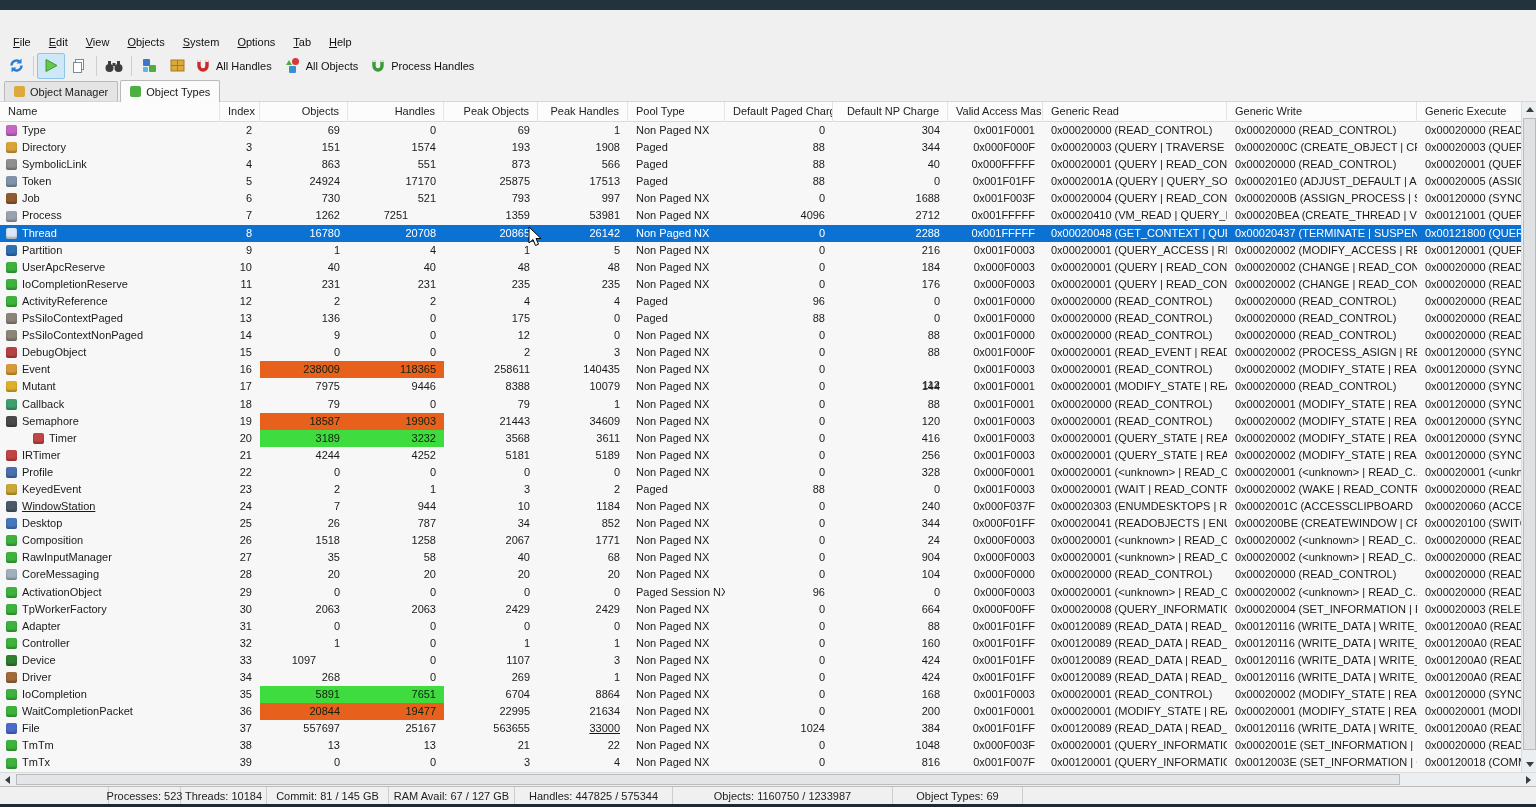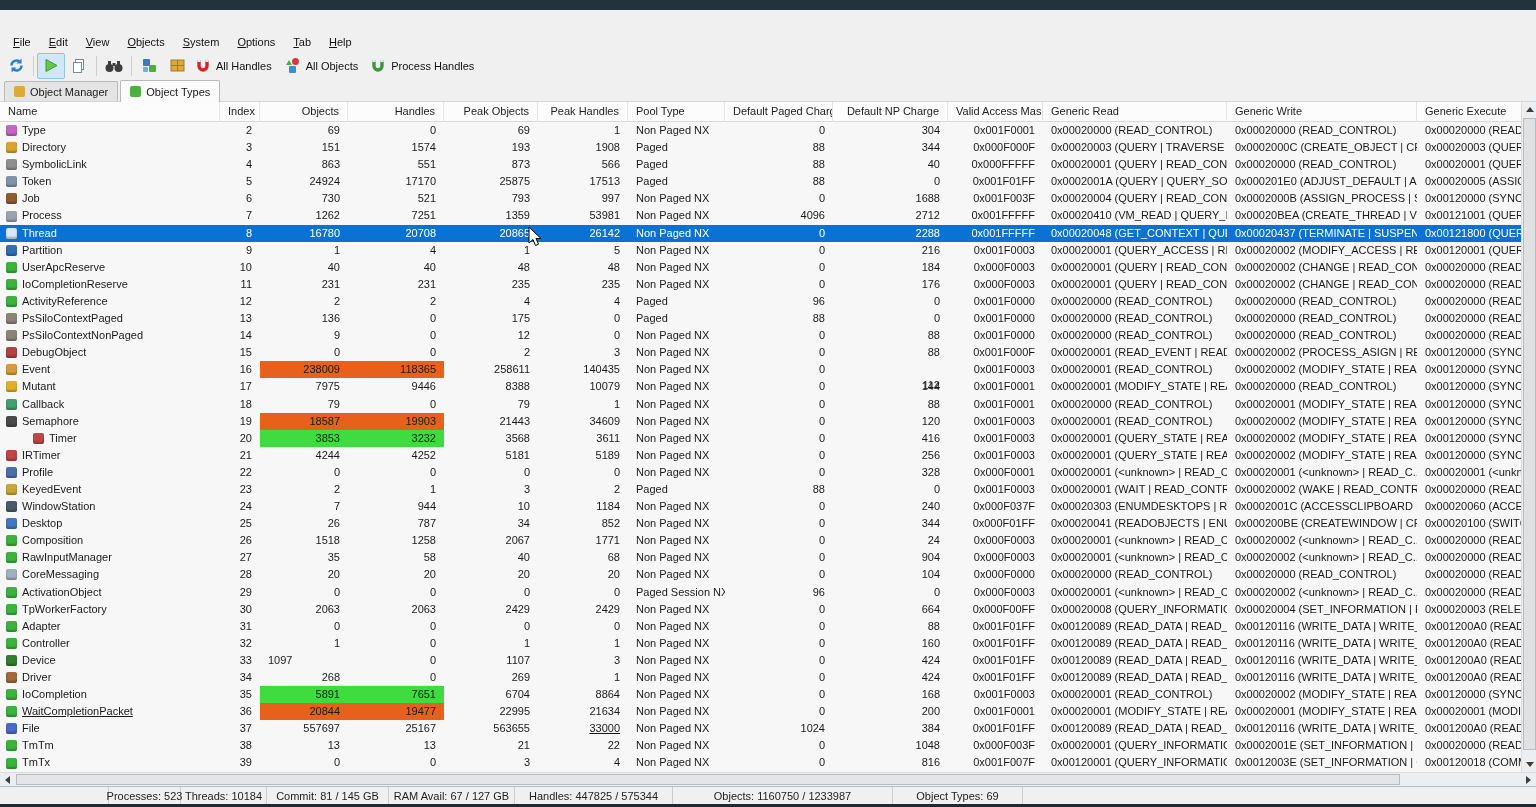--- a/index.html
+++ b/index.html
@@ -281,21 +281,21 @@
         <div class="cell" style="width: 190px; text-align: left;">0x0002000B (ASSIGN_PROCESS | SET...</div>
         <div class="cell" style="width: 119px; text-align: left;">0x00120000 (SYNCH</div>
       </div>
       <div class="trow">
         <div class="cell c-first" style="width: 220px; text-align: left;">
           <div class="row-icon" style="background: rgb(154, 162, 173);"></div>
           <span>Process</span>
         </div>
         <div class="cell" style="width: 40px; text-align: right;">7</div>
         <div class="cell" style="width: 88px; text-align: right;">1262</div>
-        <div class="cell" style="width: 96px; text-align: right;">7251</div>
+        <div class="cell" style="width: 96px; text-align: center;">7251</div>
         <div class="cell" style="width: 94px; text-align: right;">1359</div>
         <div class="cell" style="width: 90px; text-align: right;">53981</div>
         <div class="cell" style="width: 97px; text-align: left;">Non Paged NX</div>
         <div class="cell" style="width: 108px; text-align: right;">4096</div>
         <div class="cell" style="width: 115px; text-align: right;">2712</div>
         <div class="cell" style="width: 95px; text-align: right;">0x001FFFFF</div>
         <div class="cell" style="width: 184px; text-align: left;">0x00020410 (VM_READ | QUERY_INF...</div>
         <div class="cell" style="width: 190px; text-align: left;">0x00020BEA (CREATE_THREAD | VM...</div>
         <div class="cell" style="width: 119px; text-align: left;">0x00121001 (QUERY</div>
       </div>
@@ -514,21 +514,21 @@
         <div class="cell" style="width: 184px; text-align: left;">0x00020001 (READ_CONTROL)</div>
         <div class="cell" style="width: 190px; text-align: left;">0x00020002 (MODIFY_STATE | READ_...</div>
         <div class="cell" style="width: 119px; text-align: left;">0x00120000 (SYNCH</div>
       </div>
       <div class="trow">
         <div class="cell c-first" style="width: 220px; text-align: left; padding-left: 33px;">
           <div class="row-icon" style="background: rgb(192, 69, 69);"></div>
           <span>Timer</span>
         </div>
         <div class="cell" style="width: 40px; text-align: right;">20</div>
-        <div class="cell hl-green" style="width: 88px; text-align: right;">3853</div>
+        <div class="cell hl-green" style="width: 88px; text-align: right;">3189</div>
         <div class="cell hl-green" style="width: 96px; text-align: right;">3232</div>
         <div class="cell" style="width: 94px; text-align: right;">3568</div>
         <div class="cell" style="width: 90px; text-align: right;">3611</div>
         <div class="cell" style="width: 97px; text-align: left;">Non Paged NX</div>
         <div class="cell" style="width: 108px; text-align: right;">0</div>
         <div class="cell" style="width: 115px; text-align: right;">416</div>
         <div class="cell" style="width: 95px; text-align: right;">0x001F0003</div>
         <div class="cell" style="width: 184px; text-align: left;">0x00020001 (QUERY_STATE | READ_...</div>
         <div class="cell" style="width: 190px; text-align: left;">0x00020002 (MODIFY_STATE | READ_...</div>
         <div class="cell" style="width: 119px; text-align: left;">0x00120000 (SYNCH</div>
@@ -581,21 +581,21 @@
         <div class="cell" style="width: 90px; text-align: right;">2</div>
         <div class="cell" style="width: 97px; text-align: left;">Paged</div>
         <div class="cell" style="width: 108px; text-align: right;">88</div>
         <div class="cell" style="width: 115px; text-align: right;">0</div>
         <div class="cell" style="width: 95px; text-align: right;">0x001F0003</div>
         <div class="cell" style="width: 184px; text-align: left;">0x00020001 (WAIT | READ_CONTROL)</div>
         <div class="cell" style="width: 190px; text-align: left;">0x00020002 (WAKE | READ_CONTR...</div>
         <div class="cell" style="width: 119px; text-align: left;">0x00020000 (READ_</div>
       </div>
       <div class="trow">
-        <div class="cell c-first" style="width: 220px; text-align: left;">
+        <div class="cell c-first" style="width: 220px; text-align: left; text-decoration: underline;">
           <div class="row-icon" style="background: rgb(74, 90, 106);"></div>
           <span>WindowStation</span>
         </div>
         <div class="cell" style="width: 40px; text-align: right;">24</div>
         <div class="cell" style="width: 88px; text-align: right;">7</div>
         <div class="cell" style="width: 96px; text-align: right;">944</div>
         <div class="cell" style="width: 94px; text-align: right;">10</div>
         <div class="cell" style="width: 90px; text-align: right;">1184</div>
         <div class="cell" style="width: 97px; text-align: left;">Non Paged NX</div>
         <div class="cell" style="width: 108px; text-align: right;">0</div>
@@ -748,21 +748,21 @@
         <div class="cell" style="width: 184px; text-align: left;">0x00120089 (READ_DATA | READ_AT...</div>
         <div class="cell" style="width: 190px; text-align: left;">0x00120116 (WRITE_DATA | WRITE_A...</div>
         <div class="cell" style="width: 119px; text-align: left;">0x001200A0 (READ_</div>
       </div>
       <div class="trow">
         <div class="cell c-first" style="width: 220px; text-align: left;">
           <div class="row-icon" style="background: rgb(47, 127, 47);"></div>
           <span>Device</span>
         </div>
         <div class="cell" style="width: 40px; text-align: right;">33</div>
-        <div class="cell" style="width: 88px; text-align: left;">1097</div>
+        <div class="cell" style="width: 88px; text-align: center;">1097</div>
         <div class="cell" style="width: 96px; text-align: right;">0</div>
         <div class="cell" style="width: 94px; text-align: right;">1107</div>
         <div class="cell" style="width: 90px; text-align: right;">3</div>
         <div class="cell" style="width: 97px; text-align: left;">Non Paged NX</div>
         <div class="cell" style="width: 108px; text-align: right;">0</div>
         <div class="cell" style="width: 115px; text-align: right;">424</div>
         <div class="cell" style="width: 95px; text-align: right;">0x001F01FF</div>
         <div class="cell" style="width: 184px; text-align: left;">0x00120089 (READ_DATA | READ_AT...</div>
         <div class="cell" style="width: 190px; text-align: left;">0x00120116 (WRITE_DATA | WRITE_A...</div>
         <div class="cell" style="width: 119px; text-align: left;">0x001200A0 (READ_</div>
@@ -797,21 +797,21 @@
         <div class="cell" style="width: 90px; text-align: right;">8864</div>
         <div class="cell" style="width: 97px; text-align: left;">Non Paged NX</div>
         <div class="cell" style="width: 108px; text-align: right;">0</div>
         <div class="cell" style="width: 115px; text-align: right;">168</div>
         <div class="cell" style="width: 95px; text-align: right;">0x001F0003</div>
         <div class="cell" style="width: 184px; text-align: left;">0x00020001 (READ_CONTROL)</div>
         <div class="cell" style="width: 190px; text-align: left;">0x00020002 (MODIFY_STATE | READ_...</div>
         <div class="cell" style="width: 119px; text-align: left;">0x00120000 (SYNC</div>
       </div>
       <div class="trow">
-        <div class="cell c-first" style="width: 220px; text-align: right; text-decoration: underline;">
+        <div class="cell c-first" style="width: 220px; text-align: right;">
           <div class="row-icon" style="background: rgb(61, 179, 61);"></div>
           <span>WaitCompletionPacket</span>
         </div>
         <div class="cell" style="width: 40px; text-align: right;">36</div>
         <div class="cell hl-orange" style="width: 88px; text-align: right;">20844</div>
         <div class="cell hl-orange" style="width: 96px; text-align: right;">19477</div>
         <div class="cell" style="width: 94px; text-align: right;">22995</div>
         <div class="cell" style="width: 90px; text-align: right;">21634</div>
         <div class="cell" style="width: 97px; text-align: left;">Non Paged NX</div>
         <div class="cell" style="width: 108px; text-align: right;">0</div>

